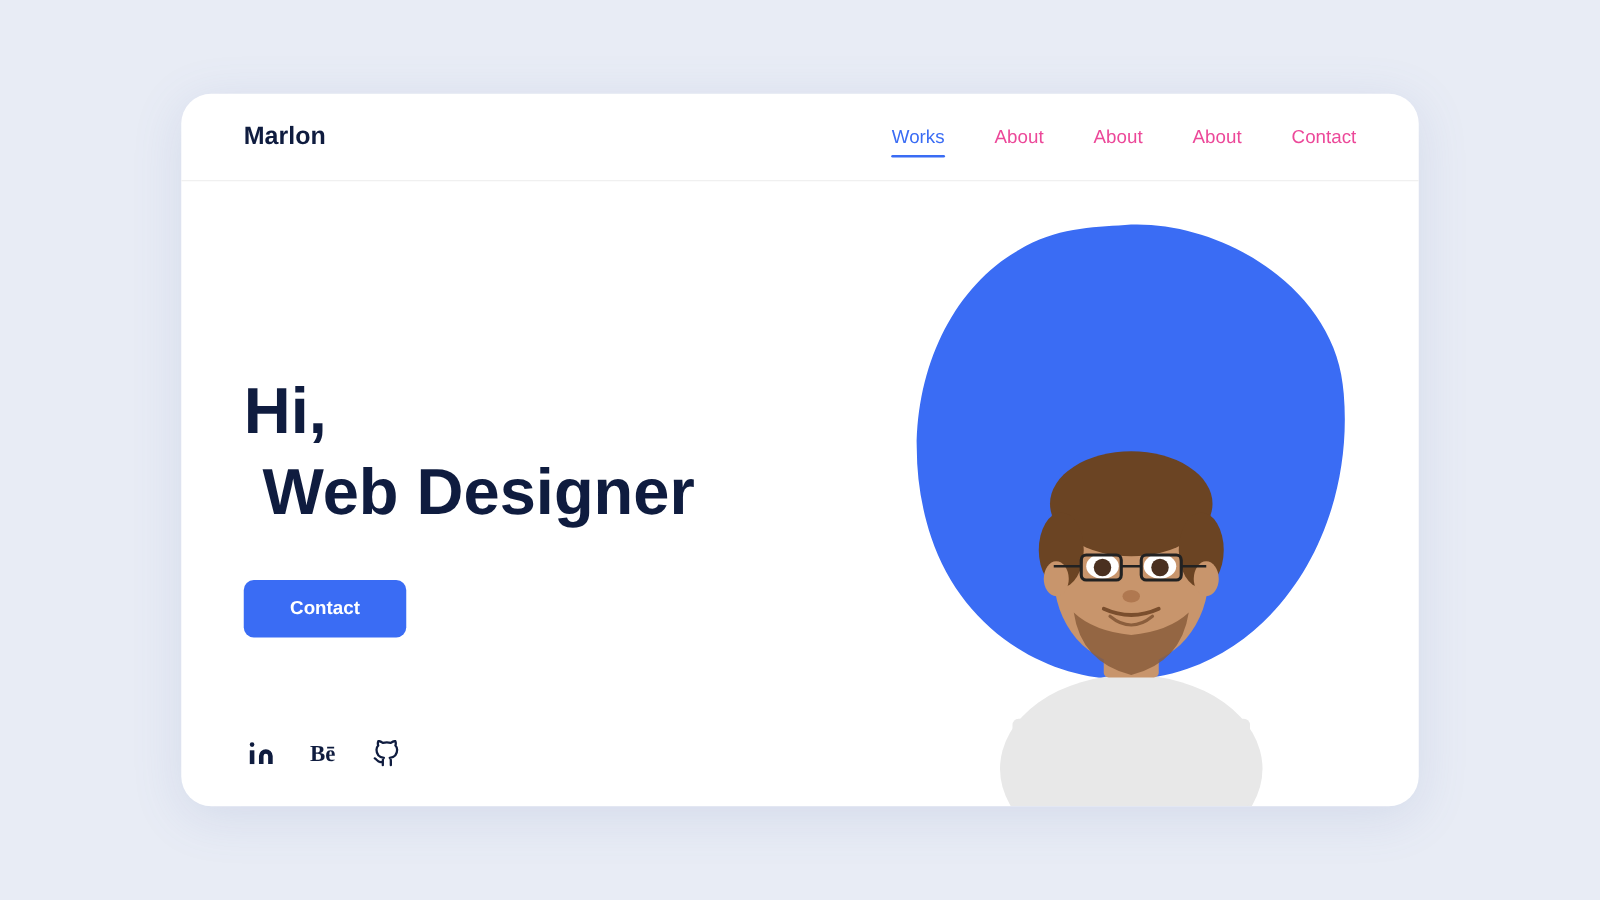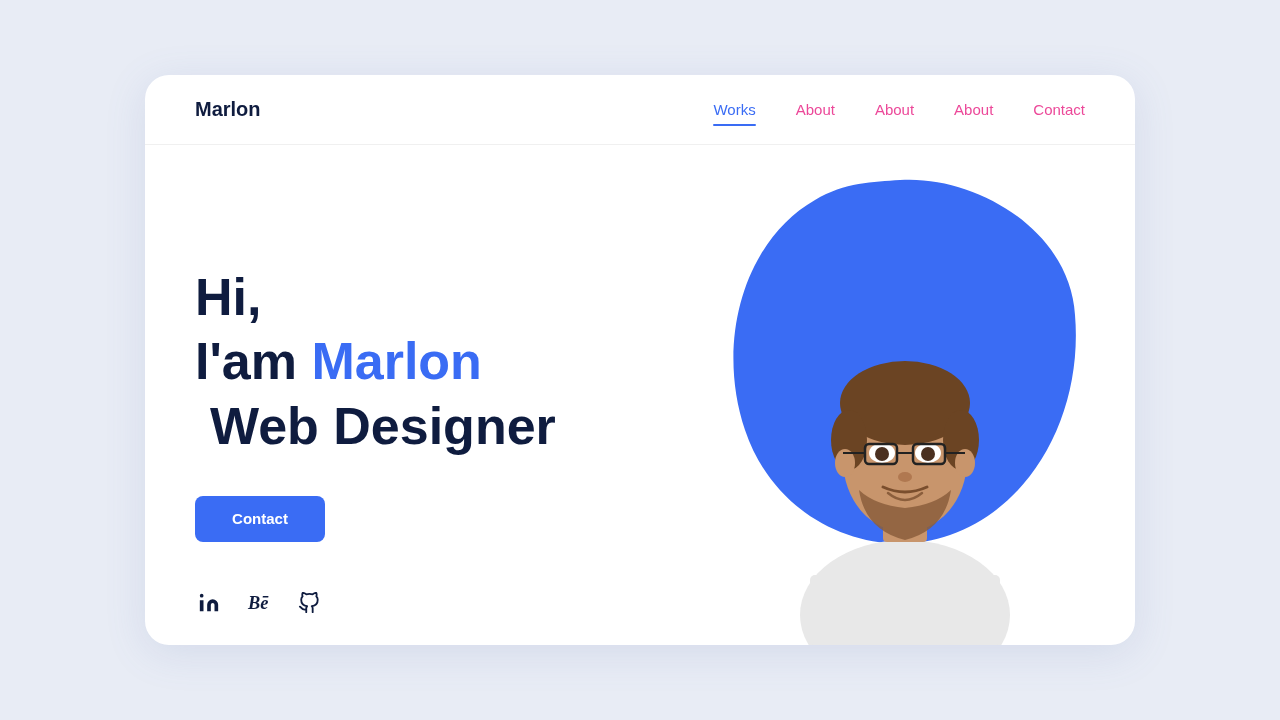--- a/index.html
+++ b/index.html
@@ -140,21 +140,20 @@
     }
 
     .social-icon {
       width: 28px;
       height: 28px;
       display: flex;
       align-items: center;
       justify-content: center;
       cursor: pointer;
       color: #0f1c3f;
-      font-style: italic;
     }
 
     .social-icon svg {
       fill: #0f1c3f;
     }
 
     
     .hero-image {
       width: 420px;
       position: relative;
@@ -211,23 +210,20 @@
       <li>
         <a href="#">Contact</a>
       </li>
     </ul>
   </nav>
 
   <div class="main-content">
 
     <div class="hero-text">
       <h1>Hi,</h1>
-      <h1>
-        <span>I'am </span><span class="highlight">Marlon</span>
-      </h1>
       <h2>Web Designer</h2>
       <button class="contact-btn">Contact</button>
     </div>
 
     <div class="hero-image">
 
       <svg class="blob-svg" viewBox="0 0 370 390" xmlns="http://www.w3.org/2000/svg">
         <path d="M185,20 C260,15 355,70 360,155 C368,250 320,345 235,375 C155,403 60,360 30,270 C0,180 30,80 100,40 C130,22 158,22 185,20 Z" fill="#3a6cf4"></path>
       </svg>
 

